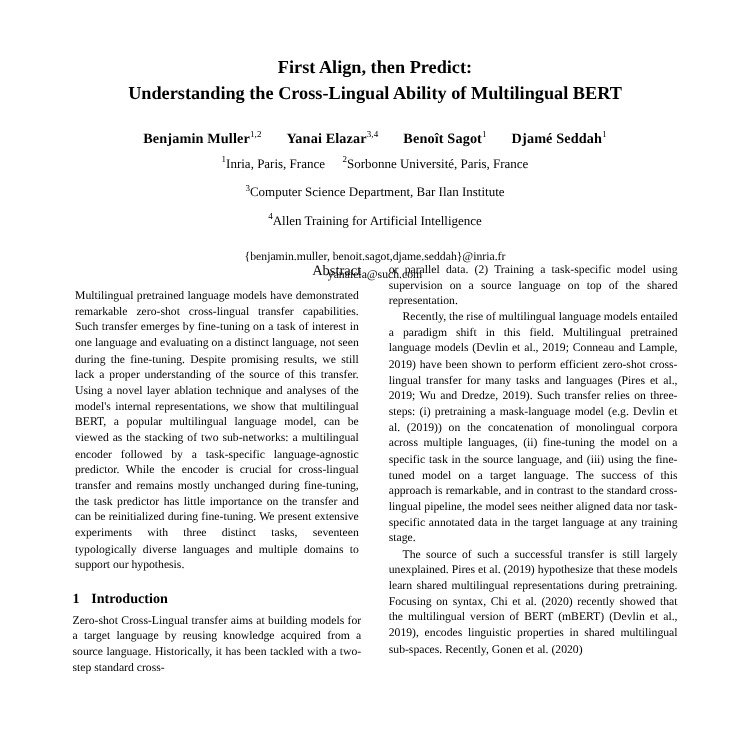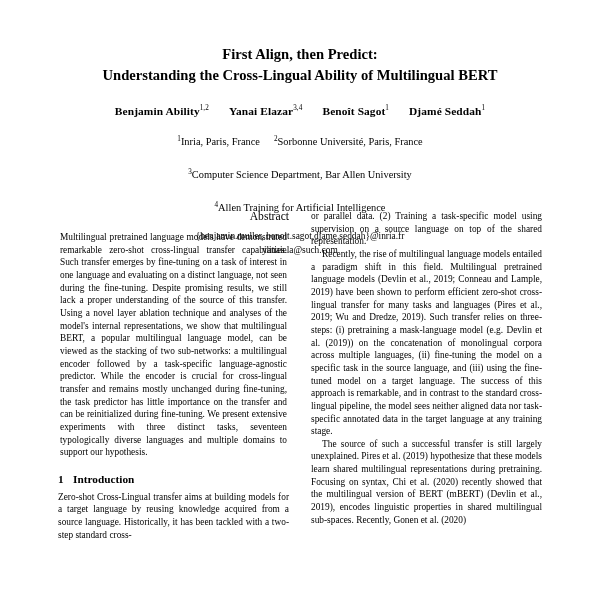--- a/index.html
+++ b/index.html
@@ -42,21 +42,21 @@
   }
   sup {
     font-size: 7.2px;
     font-weight: normal;
     vertical-align: super;
     line-height: 0;
   }
   .affil {
     font-size: 10.4px;
     line-height: 1.42;
-    margin-top: 18px;
+    margin-top: 8px;
   }
   .affil-gap {
     display: inline-block;
     width: 14px;
   }
   .emails {
     margin-top: 13px;
     font-family: Liberation Serif, serif;
     font-size: 9.4px;
     line-height: 1.5;
@@ -106,28 +106,28 @@
 </head>
 <body>
 
 <div class="page">
 
   <div class="title-block">
     <div class="title-line">First Align, then Predict:</div>
     <div class="title-line">Understanding the Cross-Lingual Ability of Multilingual BERT</div>
 
     <div class="authors">
-      <span><span>Benjamin Ability</span><sup>1,2</sup></span><span class="author-sep"></span><span><span>Yanai Elazar</span><sup>3,4</sup></span><span class="author-sep"></span><span><span>Benoît Sagot</span><sup>1</sup></span><span class="author-sep"></span><span><span>Djamé Seddah</span><sup>1</sup></span>
+      <span><span>Benjamin Muller</span><sup>1,2</sup></span><span class="author-sep"></span><span><span>Yanai Elazar</span><sup>3,4</sup></span><span class="author-sep"></span><span><span>Benoît Sagot</span><sup>1</sup></span><span class="author-sep"></span><span><span>Djamé Seddah</span><sup>1</sup></span>
     </div>
 
     <div class="affil">
       <sup>1</sup><span>Inria, Paris, France</span><span class="affil-gap"></span><sup>2</sup><span>Sorbonne Université, Paris, France</span>
     </div>
     <div class="affil">
-      <sup>3</sup><span>Computer Science Department, Bar Allen University</span>
+      <sup>3</sup><span>Computer Science Department, Bar Ilan Institute</span>
     </div>
     <div class="affil">
       <sup>4</sup><span>Allen Training for Artificial Intelligence</span>
     </div>
 
     <div class="emails">
       <div>{benjamin.muller, benoit.sagot,djame.seddah}@inria.fr</div>
       <div>yanaiela@such.com</div>
     </div>
   </div>

